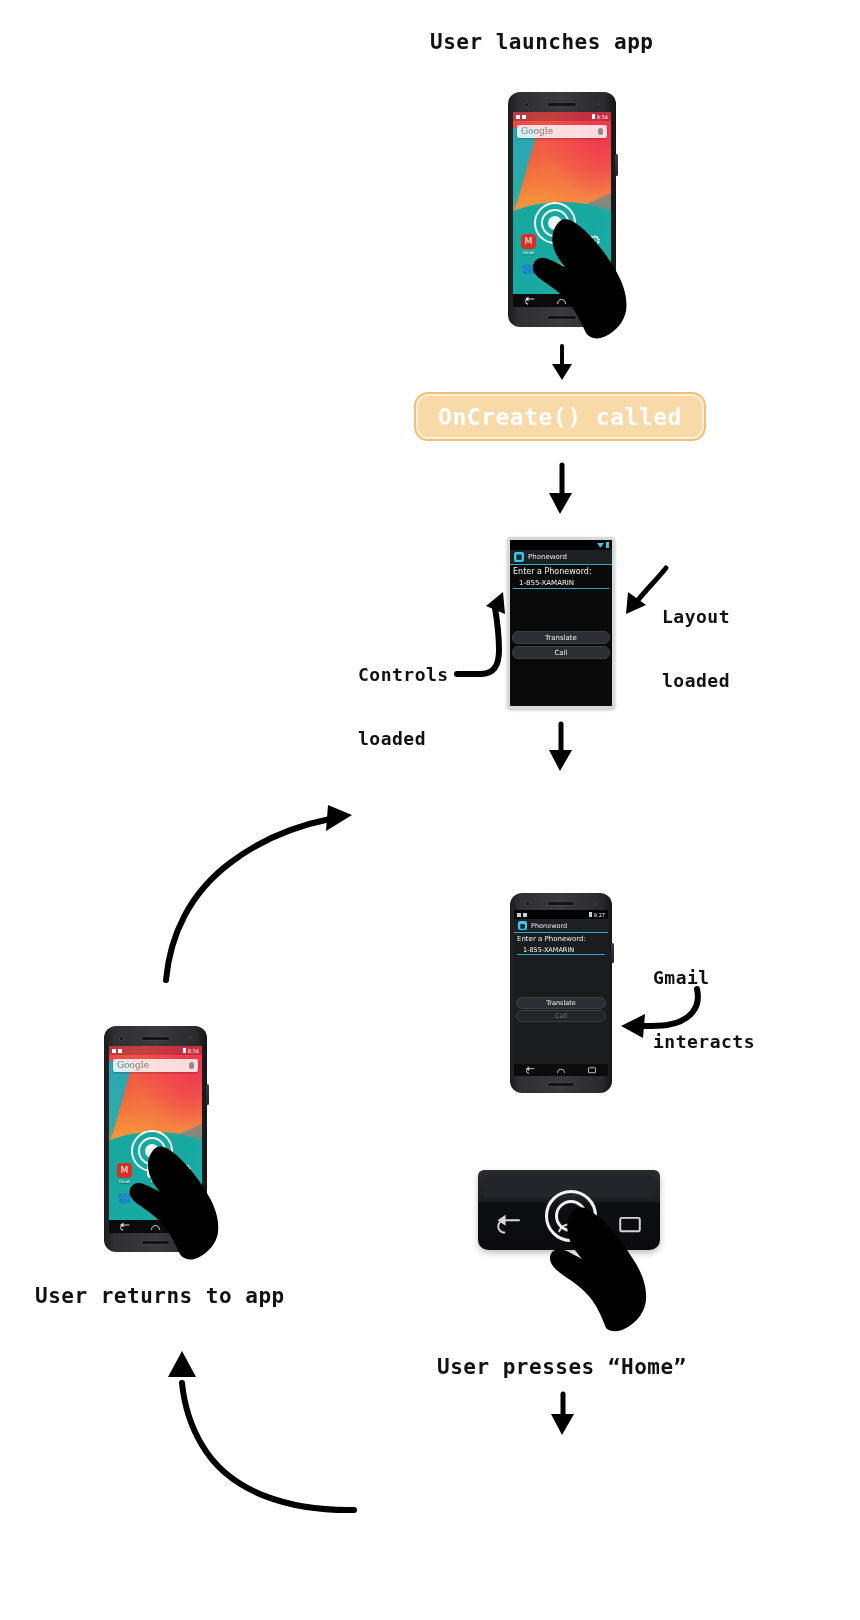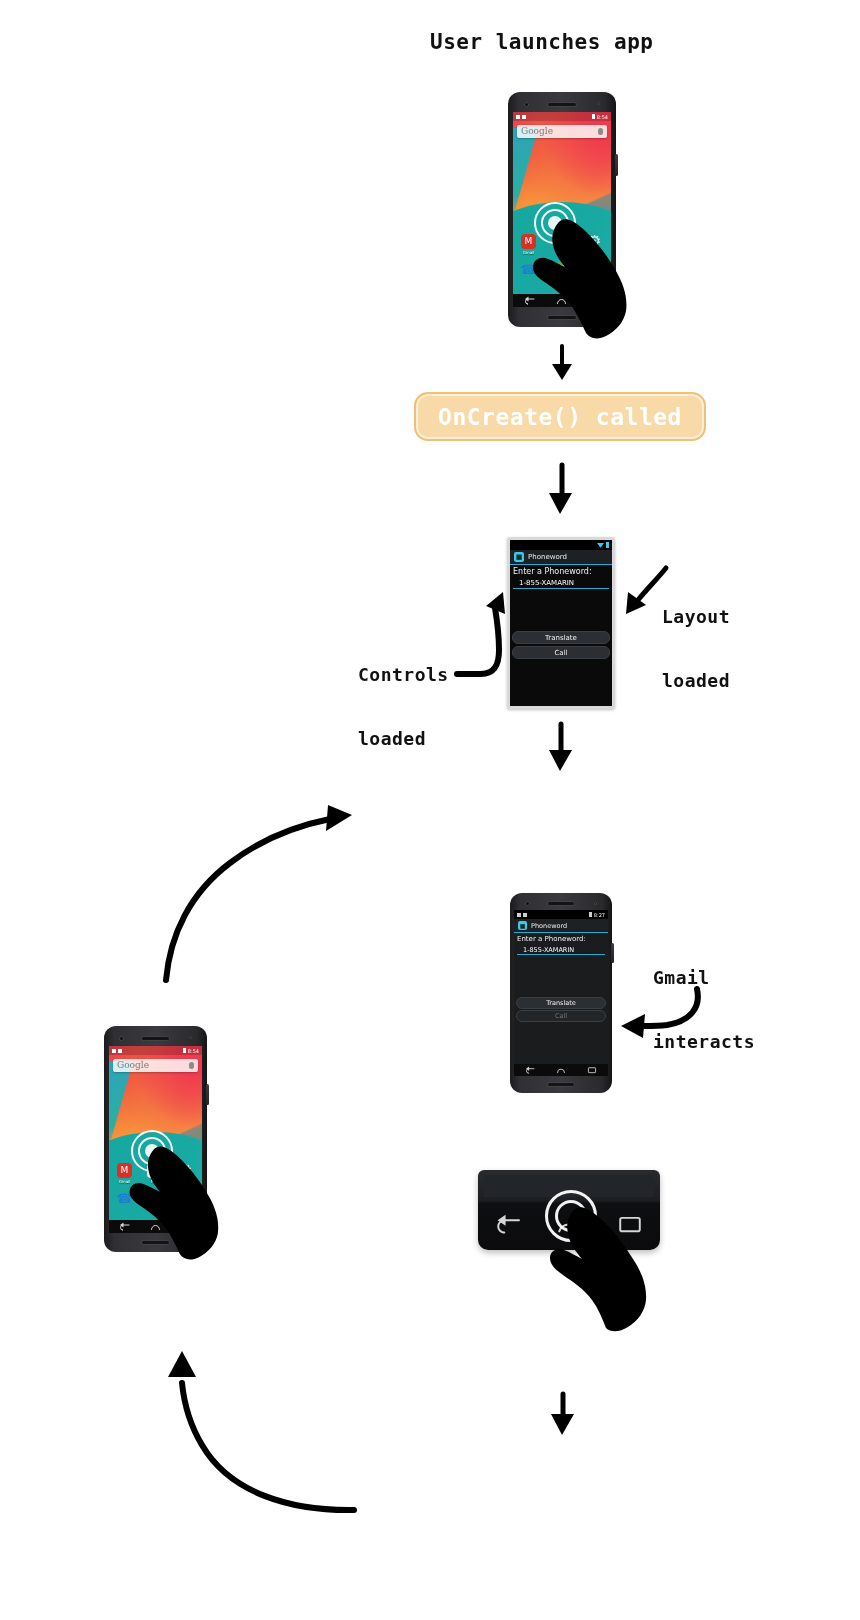--- a/index.html
+++ b/index.html
@@ -440,20 +440,21 @@
     <div class="ripple" style="left:10px;top:10px;width:32px;height:32px;border-width:3px;"></div>
   </div>
   <svg class="arrow hand" style="left:540px; top:1196px;" width="110" height="135" viewBox="0 0 110 135">
     <path class="ink" d="M34 14 C28 20 26 29 28 38 C30 49 37 57 42 63
       C36 60 30 56 24 54 C17 51 10 55 10 62 C10 69 16 74 23 79
       C33 86 44 93 52 104 C58 112 62 122 66 132 C71 137 80 136 88 131
       C98 125 105 115 106 104 C107 89 101 75 93 63 C86 52 78 41 70 32
       C62 23 53 16 47 13 C41 10 37 11 34 14 Z"></path>
   </svg>
 
+  <div class="abs label big-text" style="left:437px; top:1355px;">User presses “Home”</div>
 
   <svg class="arrow" style="left:548px; top:1392px;" width="30" height="46" viewBox="0 0 30 46">
     <path class="inkstroke" style="stroke-width:5" d="M15 2 V24"></path>
     <path class="ink" d="M14 43 L3 22 H26 Z"></path>
   </svg>
 
 
   <svg class="arrow" style="left:140px; top:1315px;" width="230" height="200" viewBox="0 0 230 200">
     <path class="inkstroke" style="stroke-width:6" d="M214 195 C150 196 90 178 62 130 C50 110 44 88 42 68"></path>
     <path class="ink" d="M42 36 L56 62 L28 62 Z"></path>
@@ -540,19 +541,20 @@
     <div class="ripple" style="left:14px;top:14px;width:14px;height:14px;background:#fff;border:none;opacity:.9;"></div>
   </div>
   <svg class="arrow hand" style="left:117px; top:1133px;" width="105" height="128" viewBox="0 0 110 135">
     <path class="ink" d="M38 18 C33 24 31 32 33 40 C35 50 41 57 45 62
       C40 60 34 56 28 54 C21 51 14 54 13 61 C12 67 17 72 23 76
       C32 82 42 89 50 99 C56 107 61 117 66 128 C70 134 78 135 86 131
       C96 126 104 117 106 106 C108 92 103 78 96 66 C90 55 82 44 74 35
       C66 26 58 19 52 16 C46 13 41 14 38 18 Z"></path>
   </svg>
 
+  <div class="abs label big-text" style="left:35px; top:1284px;">User returns to app</div>
 
   <svg class="arrow" style="left:160px; top:795px;" width="200" height="190" viewBox="0 0 200 190">
     <path class="inkstroke" style="stroke-width:6" d="M6 185 C10 140 30 98 70 68 C104 42 140 30 170 24"></path>
     <path class="ink" d="M192 20 L166 36 L168 10 Z"></path>
   </svg>
 
 </div>
 
 </body></html>

